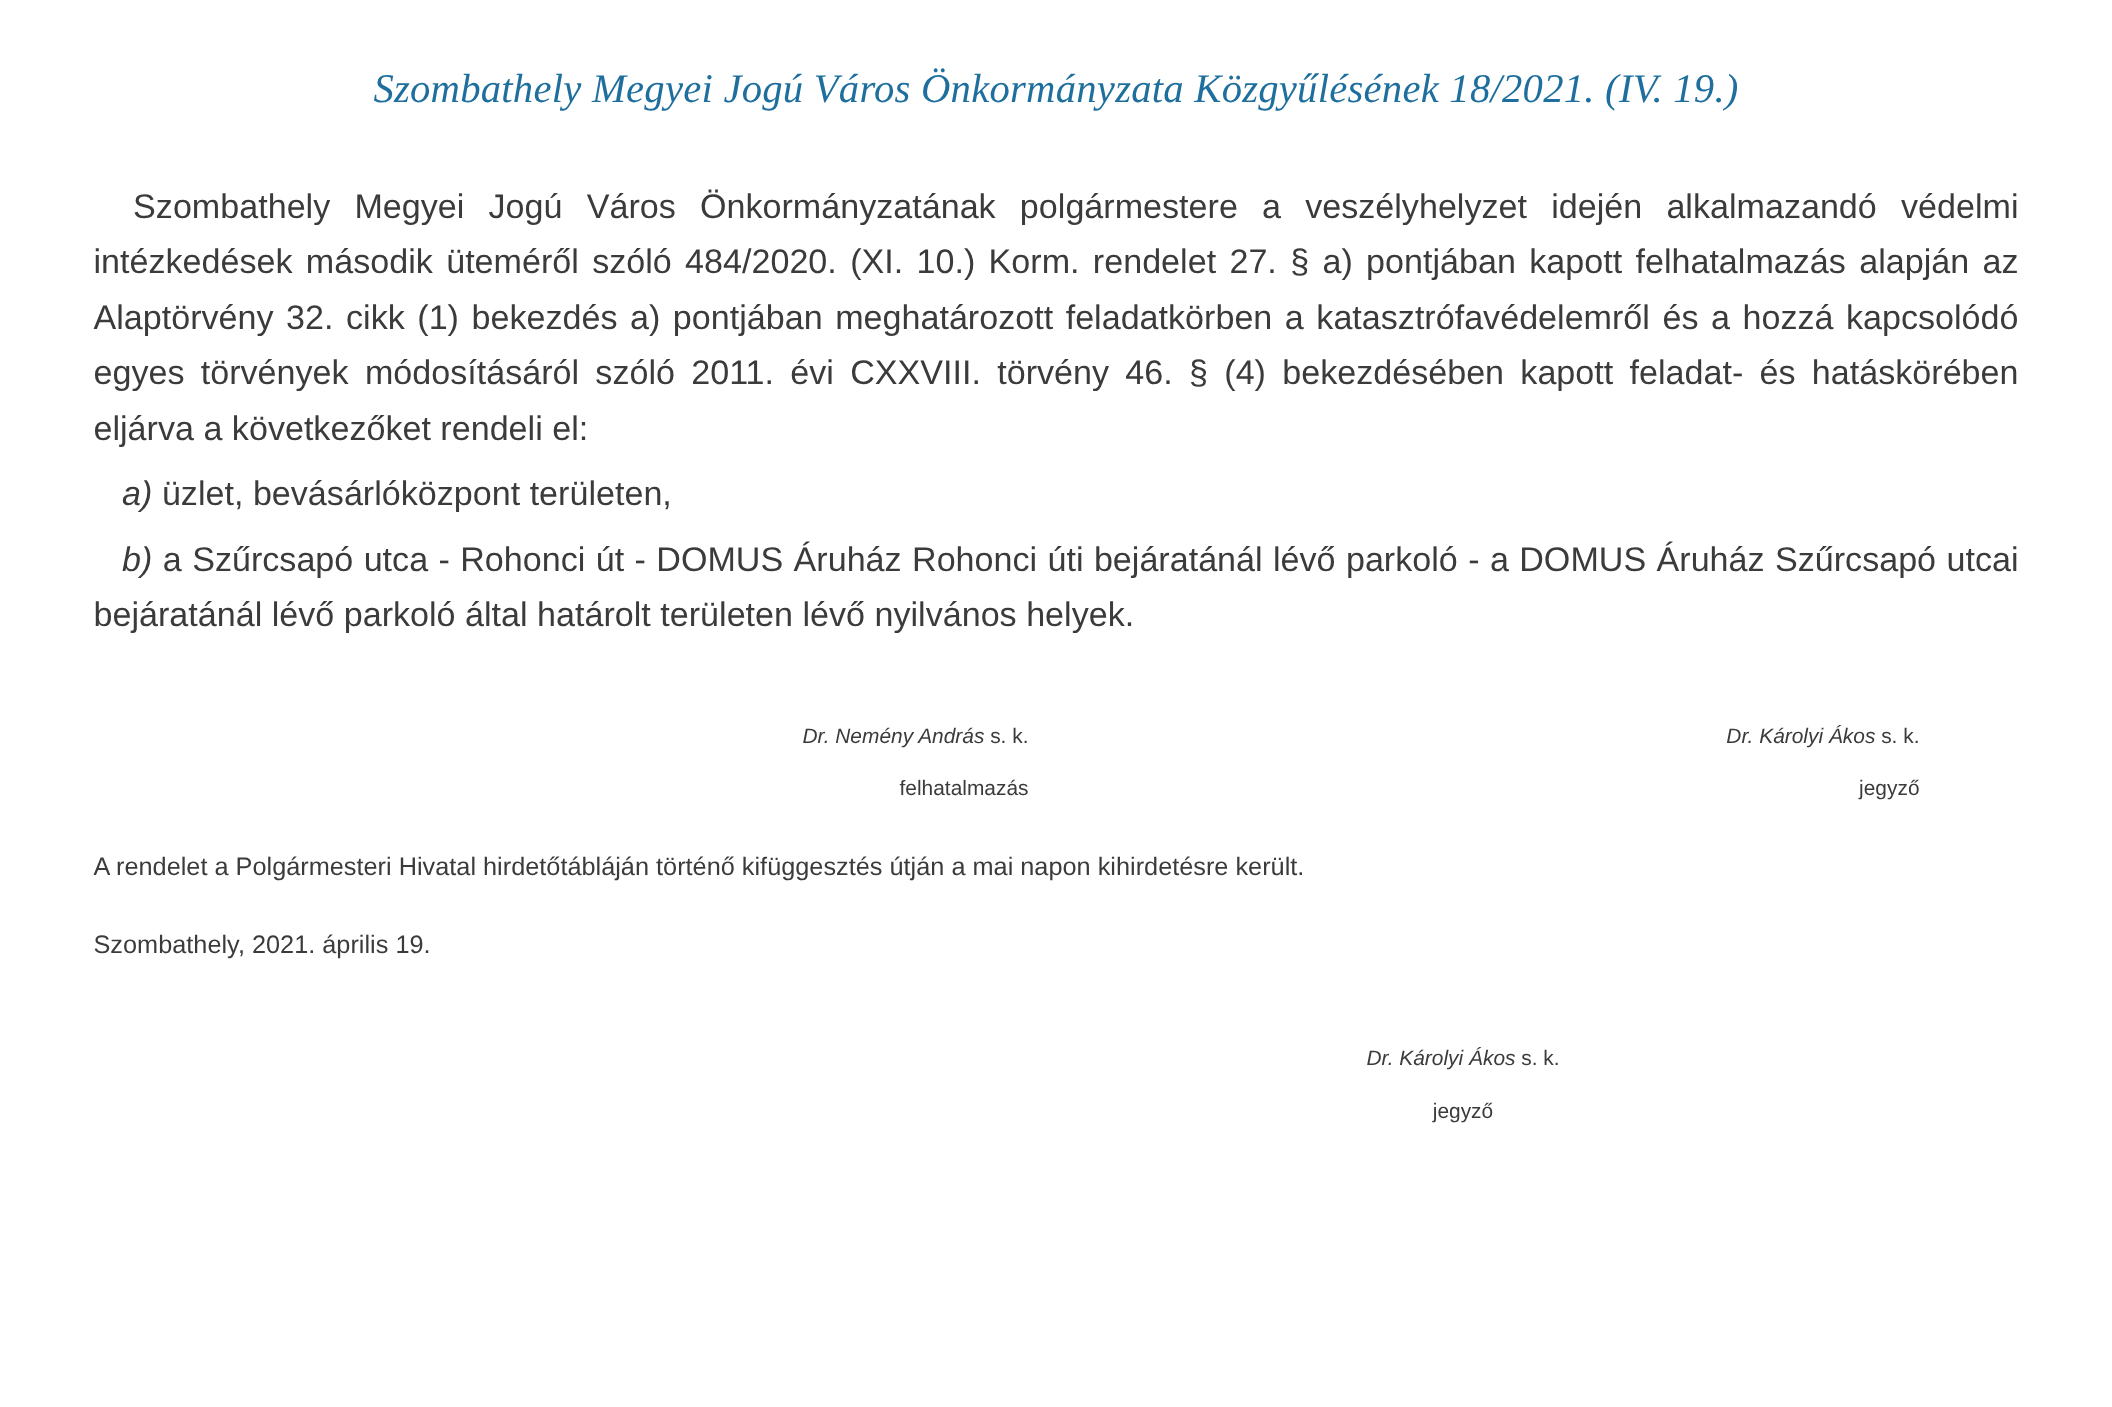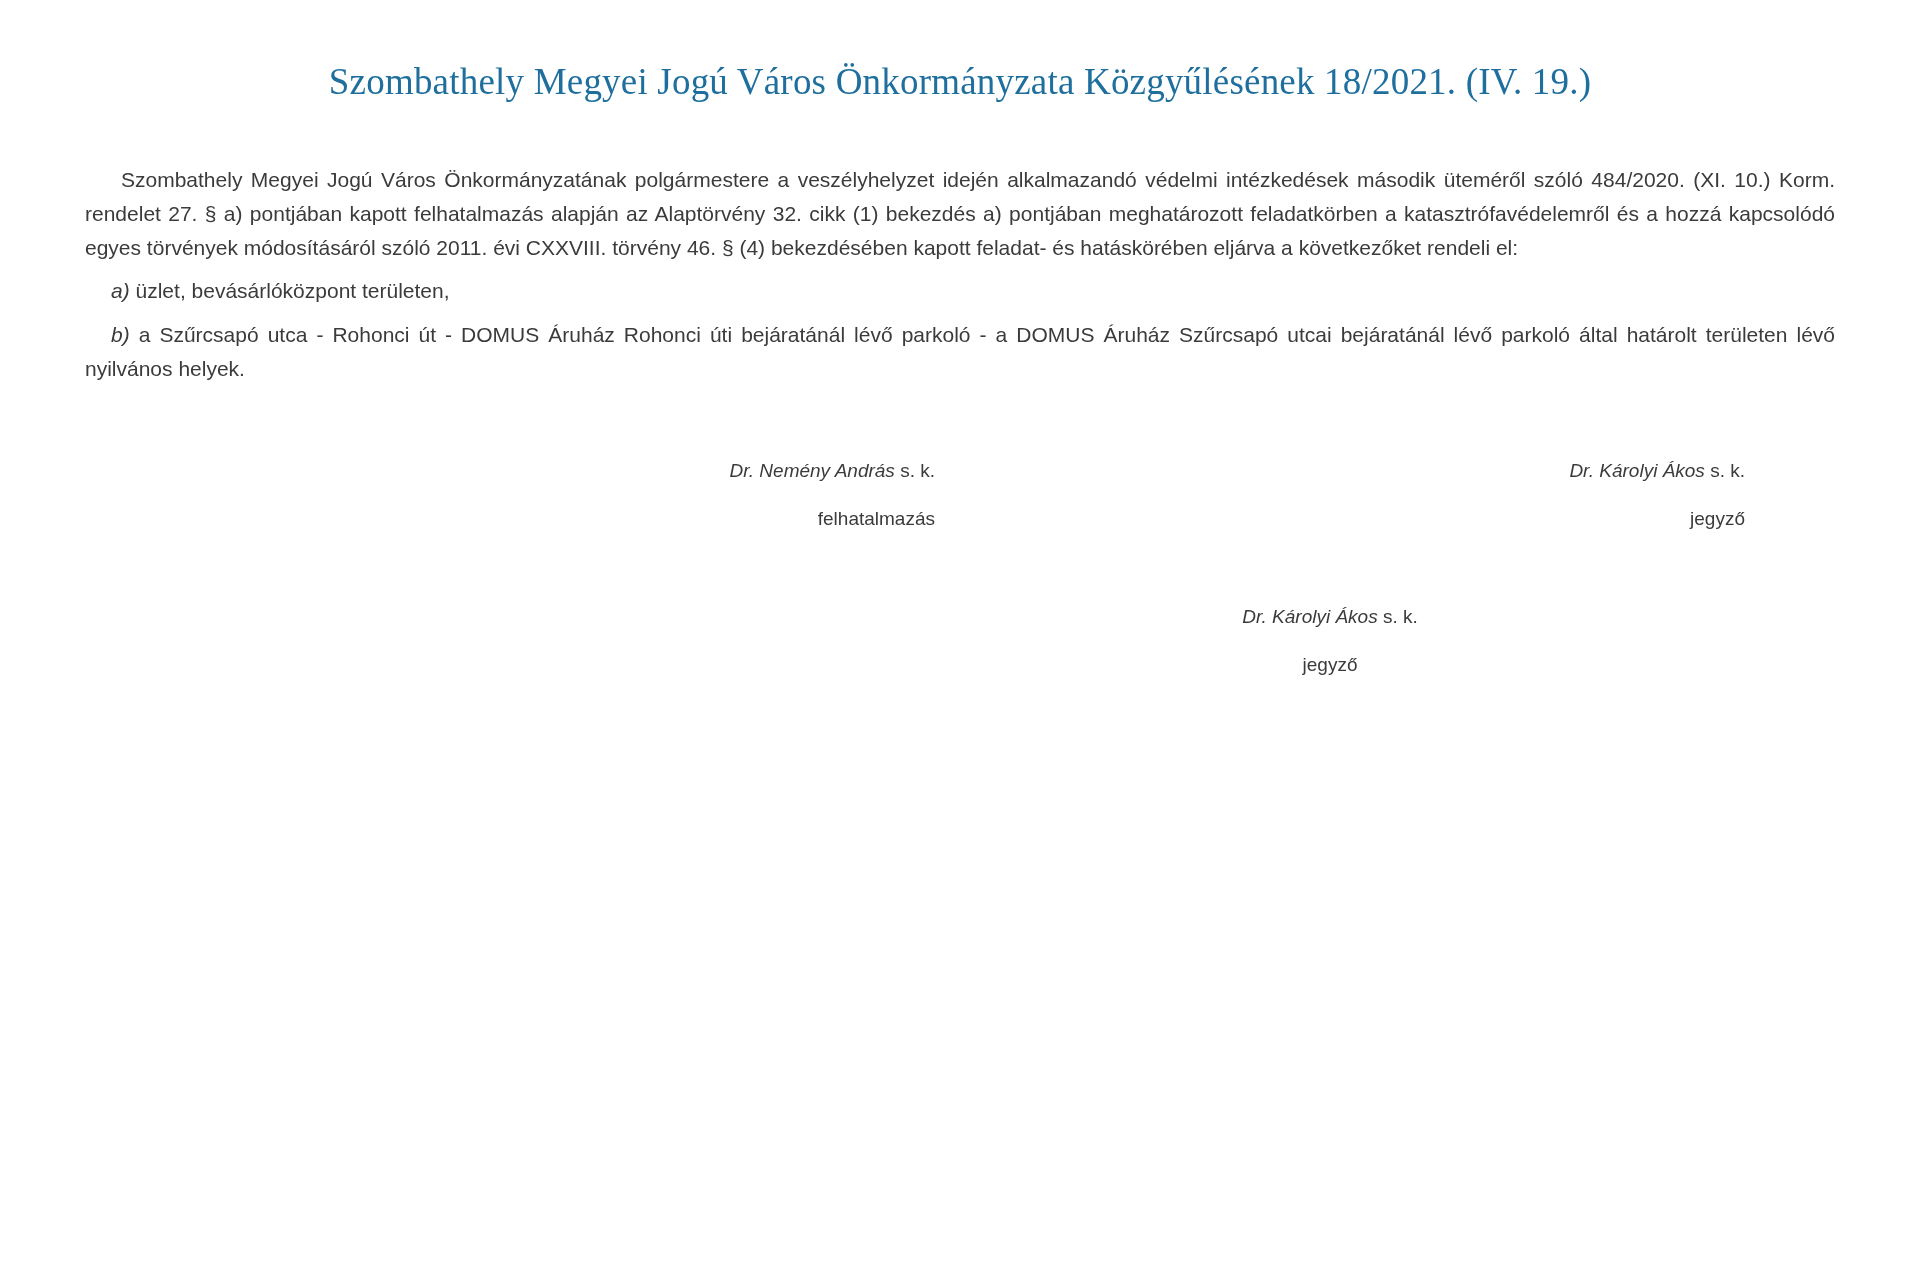--- a/index.html
+++ b/index.html
@@ -18,31 +18,32 @@
     width: 1920px;
     height: 1279px;
     box-sizing: border-box;
     padding: 55px 85px 0 85px;
     position: relative;
   }
   .doc-title {
     text-align: center;
     color: #1f6f9e;
     font-family: "Liberation Serif", serif;
+    font-style: italic;
     font-size: 37px;
     line-height: 1.45;
     font-weight: 400;
     letter-spacing: 0.2px;
   }
   .doc-title .line {
     display: block;
   }
   .body-text {
     margin-top: 54px;
-    font-size: 21px;
+    font-size: 31px;
     line-height: 1.63;
     color: #3b3b3b;
   }
   p.para {
     margin: 0 0 0 0;
     text-align: justify;
     text-justify: inter-word;
   }
   p.para + p.para {
     margin-top: 9px;
@@ -142,20 +143,24 @@
       <div class="sig-role">felhatalmazás</div>
     </div>
     <div class="sig-col right">
       <div class="sig-name">
         <span class="nm">Dr. Károlyi Ákos</span><span> s. k.</span>
       </div>
       <div class="sig-role">jegyző</div>
     </div>
   </div>
 
+  <div class="after-sig">
+    <div class="row1">A rendelet a Polgármesteri Hivatal hirdetőtábláján történő kifüggesztés útján a mai napon kihirdetésre került.</div>
+    <div class="row2">Szombathely, 2021. április 19.</div>
+  </div>
 
   <div class="final-sig">
     <div class="spacer"></div>
     <div class="sig-col">
       <div class="sig-name">
         <span class="nm">Dr. Károlyi Ákos</span><span> s. k.</span>
       </div>
       <div class="sig-role">jegyző</div>
     </div>
   </div>

